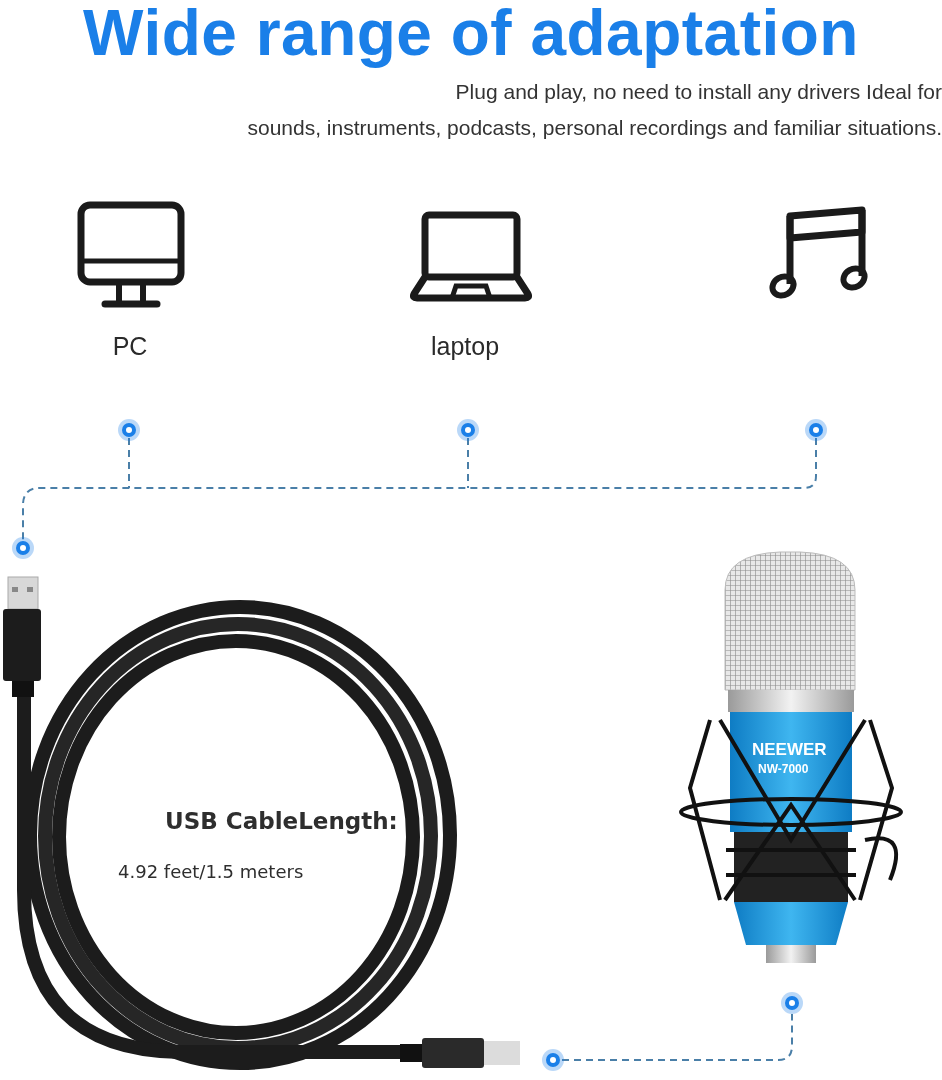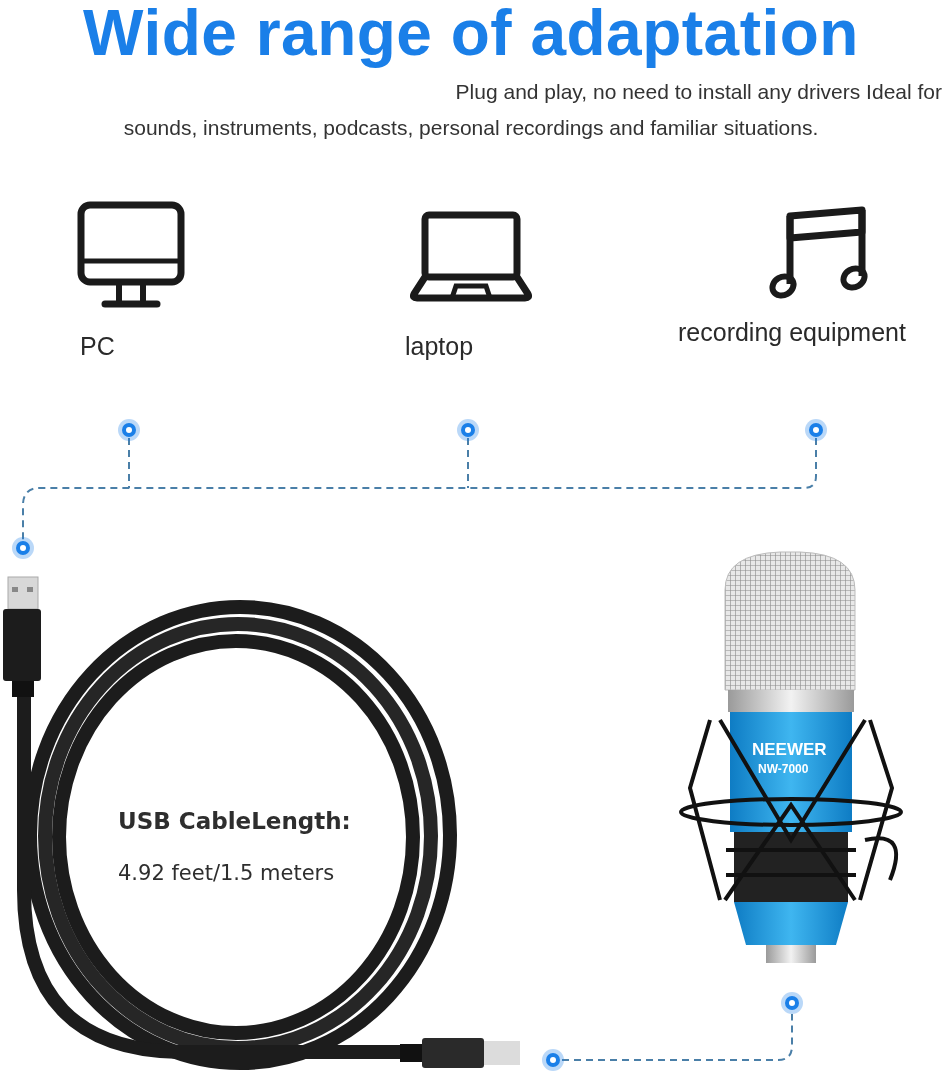--- a/index.html
+++ b/index.html
@@ -1,24 +1,24 @@
 <!DOCTYPE html>
 <html><head>
 <meta charset="utf-8">
 <style>
   html, body { margin:0; padding:0; background:#ffffff; }
   body { width:942px; height:1080px; position:relative; overflow:hidden; font-family:"Liberation Sans", sans-serif; }
   .title { position:absolute; top:-4px; left:0; width:942px; text-align:center; font-size:64px; font-weight:bold; color:#1a7fe8; letter-spacing:0.5px; }
   .sub { position:absolute; left:0; width:942px; text-align:center; font-size:21px; color:#333; }
-  .sub1 { top:80px;text-align:right; } .sub2 { top:116px; }
-  .label { position:absolute; text-align:left; font-size:25px; color:#2a2a2a; line-height:26px; }
+  .sub1 { top:80px;text-align:right; } .sub2 { top:116px;text-align:right; }
+  .label { position:absolute; text-align:center; font-size:25px; color:#2a2a2a; line-height:26px; }
   svg.abs { position:absolute; }
   .cable-text { position:absolute; left:118px; font-family:"DejaVu Sans", sans-serif; color:#2e2e2e; }
-  .cable-title { top:808px; font-size:23px; font-weight:bold; }
-  .cable-value { top:861px; font-size:21px; }
+  .cable-title { top:808px; font-size:23px; font-weight:bold;margin-left:47px; }
+  .cable-value { top:861px; font-size:18px; }
 </style>
 </head>
 <body>
 
 <div class="title">Wide range of adaptation</div>
 <div class="sub sub1">Plug and play, no need to install any drivers Ideal for</div>
 <div class="sub sub2">sounds, instruments, podcasts, personal recordings and familiar situations.</div>
 
 <svg class="abs" style="left:76px;top:200px" width="110" height="110" viewBox="0 0 110 110">
   <rect x="5" y="5" width="100" height="77" rx="9" fill="none" stroke="#1a1a1a" stroke-width="7"></rect>
@@ -37,21 +37,20 @@
 <div class="label" style="left:405px;top:333px;width:120px">laptop</div>
 
 <svg class="abs" style="left:768px;top:204px" width="100" height="100" viewBox="0 0 100 100">
   <path d="M22 12 L94 6 L94 28 L22 34 Z" fill="none" stroke="#1a1a1a" stroke-width="7" stroke-linejoin="round"></path>
   <line x1="22" y1="12" x2="22" y2="80" stroke="#1a1a1a" stroke-width="7"></line>
   <line x1="94" y1="6" x2="94" y2="72" stroke="#1a1a1a" stroke-width="7"></line>
   <ellipse cx="15" cy="82" rx="11" ry="9" transform="rotate(-30 15 82)" fill="none" stroke="#1a1a1a" stroke-width="6"></ellipse>
   <ellipse cx="86" cy="74" rx="11" ry="9" transform="rotate(-30 86 74)" fill="none" stroke="#1a1a1a" stroke-width="6"></ellipse>
 </svg>
 <div class="label" style="left:678px;top:319px;width:264px">
-  <div>recording equipment</div>
 </div>
 
 <svg class="abs" style="left:0;top:0" width="942" height="1080">
   <g fill="none" stroke="#4a7fa8" stroke-width="2" stroke-dasharray="7,5">
     <line x1="129" y1="438" x2="129" y2="488"></line>
     <line x1="468" y1="438" x2="468" y2="488"></line>
     <path d="M816 438 L816 476 Q816 488 804 488 L40 488 Q23 488 23 505 L23 540"></path>
     <path d="M562 1060 L778 1060 Q792 1060 792 1046 L792 1014"></path>
   </g>
   <g>

